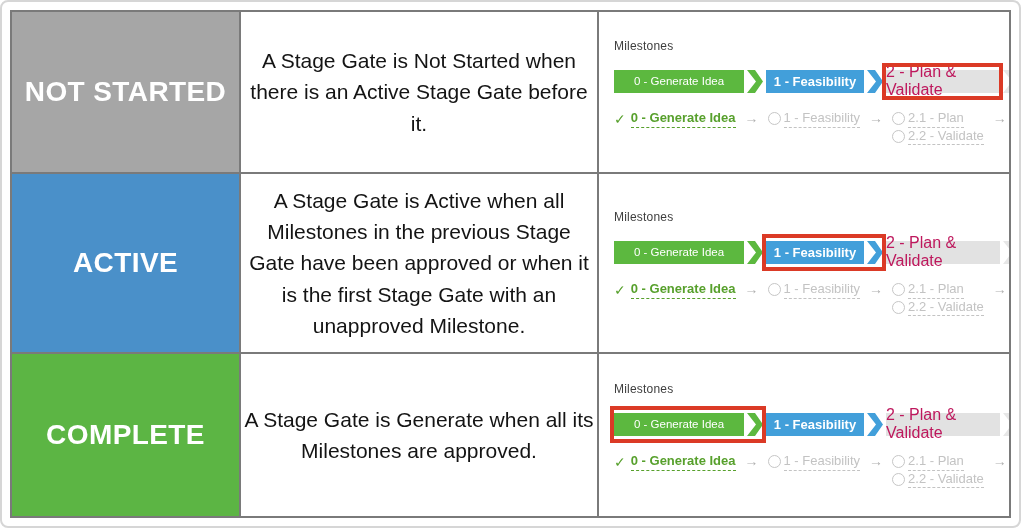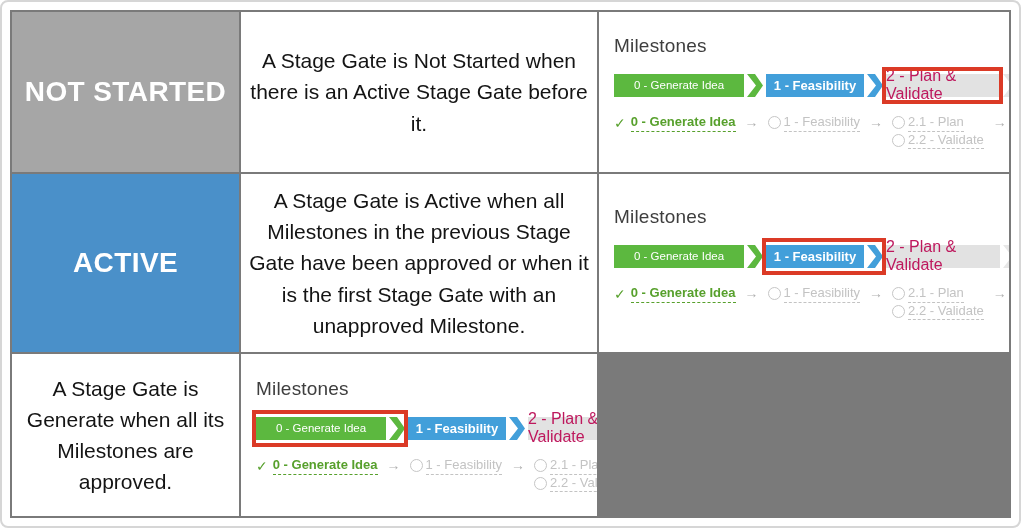--- a/index.html
+++ b/index.html
@@ -17,21 +17,21 @@
   .status-label{color:#ffffff;font-size:28px;font-weight:800;letter-spacing:.4px;}
   .bg-gray{background:#a6a6a6;}
   .bg-blue{background:#4a90c9;}
   .bg-green{background:#5cb544;}
   .desc-cell{display:flex;align-items:center;justify-content:center;}
   .desc-text{margin:0;padding:0 3px;text-align:center;font-size:21px;line-height:1.48;color:#141414;}
 
   
   .shot-cell{display:flex;}
   .panel{display:flex;flex-direction:column;justify-content:center;padding:0 6px 0 15px;width:100%;}
-  .panel-title{font-size:19px;color:#3e3e3e;letter-spacing:.2px;margin-bottom:17px;}
+  .panel-title{font-size:12px;color:#3e3e3e;letter-spacing:.2px;margin-bottom:17px;}
 
   .stage-bar{display:flex;align-items:center;margin-bottom:17px;height:23px;}
   .seg{position:relative;display:flex;align-items:center;}
   .seg + .seg{margin-left:3px;}
   .seg-body{height:23px;display:flex;align-items:center;justify-content:center;box-sizing:border-box;}
   .s-green{width:130px;background:#5cb83f;color:#fff;font-size:11.5px;}
   .s-blue{width:98px;background:#429fda;color:#fff;font-size:13px;font-weight:700;}
   .s-gray{width:114px;background:#e2e2e2;color:#be185d;font-size:16px;}
   .seg-tip{height:23px;width:16px;margin-left:3px;flex:none;
     clip-path:polygon(0 0,8px 0,16px 50%,8px 100%,0 100%,9px 50%);}
@@ -152,20 +152,23 @@
           <span class="ms-item pending">
             <span class="circle"></span>
             <span class="u">2.2 - Validate</span>
           </span>
         </span>
         <span class="ms-arrow last">→</span>
       </div>
     </div>
   </div>
 
+  <div class="cell status-cell bg-green">
+    <span class="status-label">COMPLETE</span>
+  </div>
   <div class="cell desc-cell">
     <p class="desc-text">A Stage Gate is Generate when all its Milestones are approved.</p>
   </div>
   <div class="cell shot-cell">
     <div class="panel">
       <div class="panel-title">Milestones</div>
       <div class="stage-bar">
         <span class="seg highlight">
           <span class="seg-body s-green">0 - Generate Idea</span>
           <span class="seg-tip t-green"></span>

